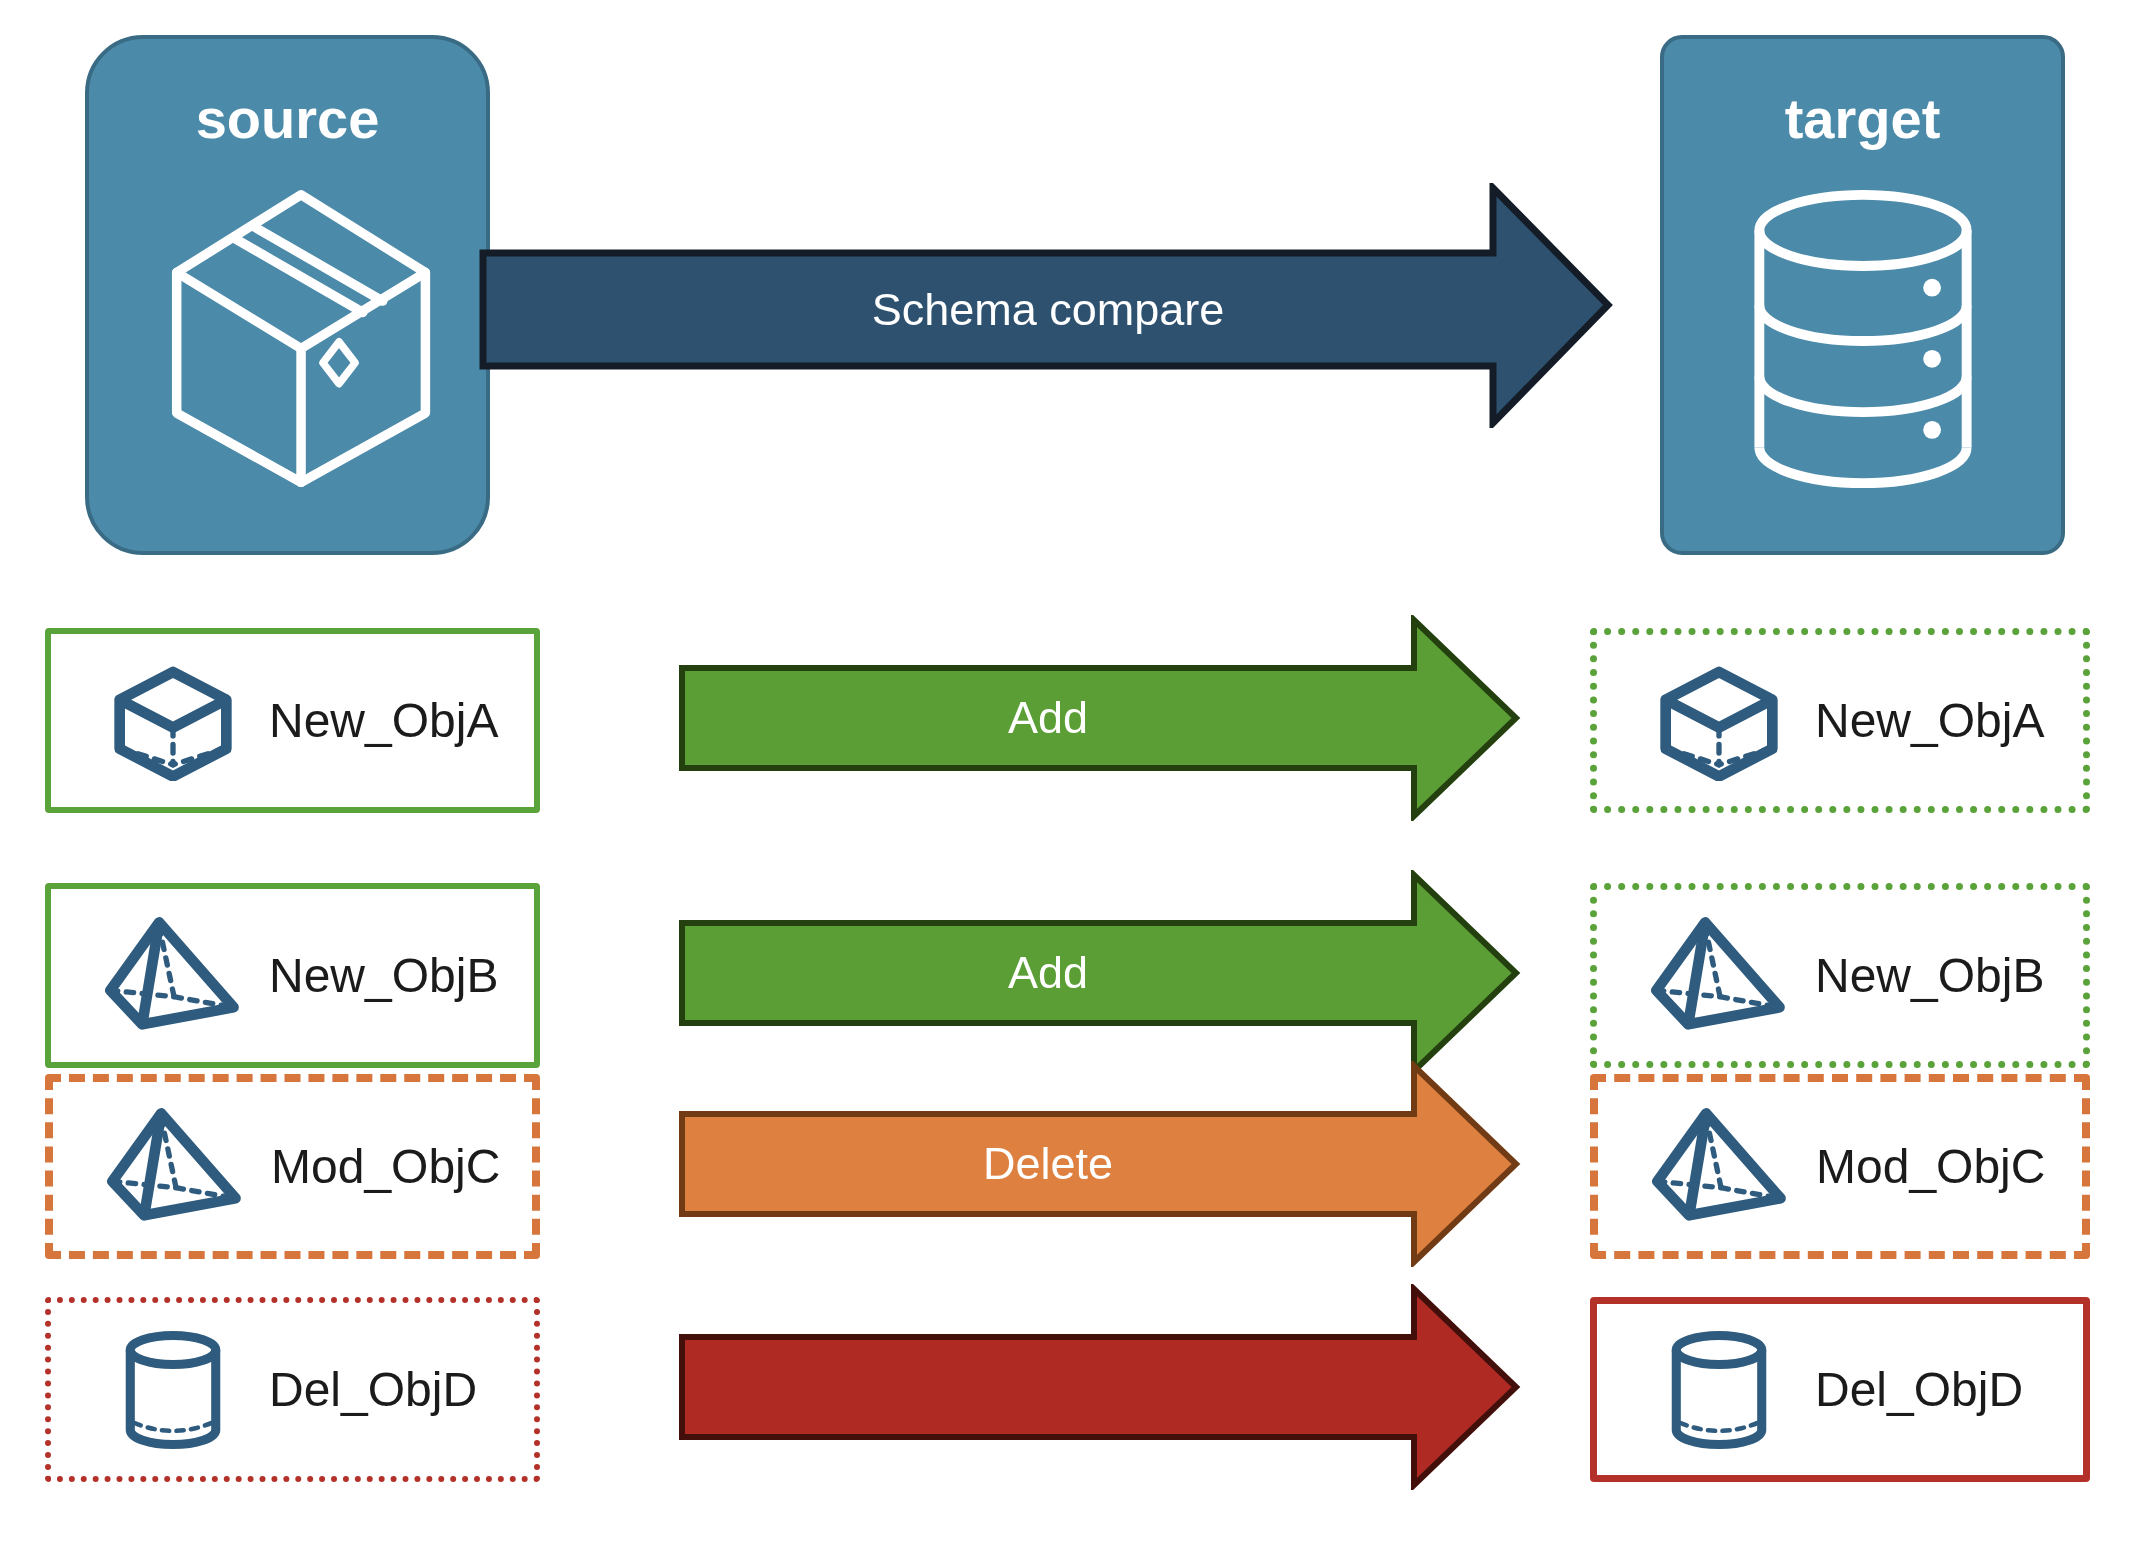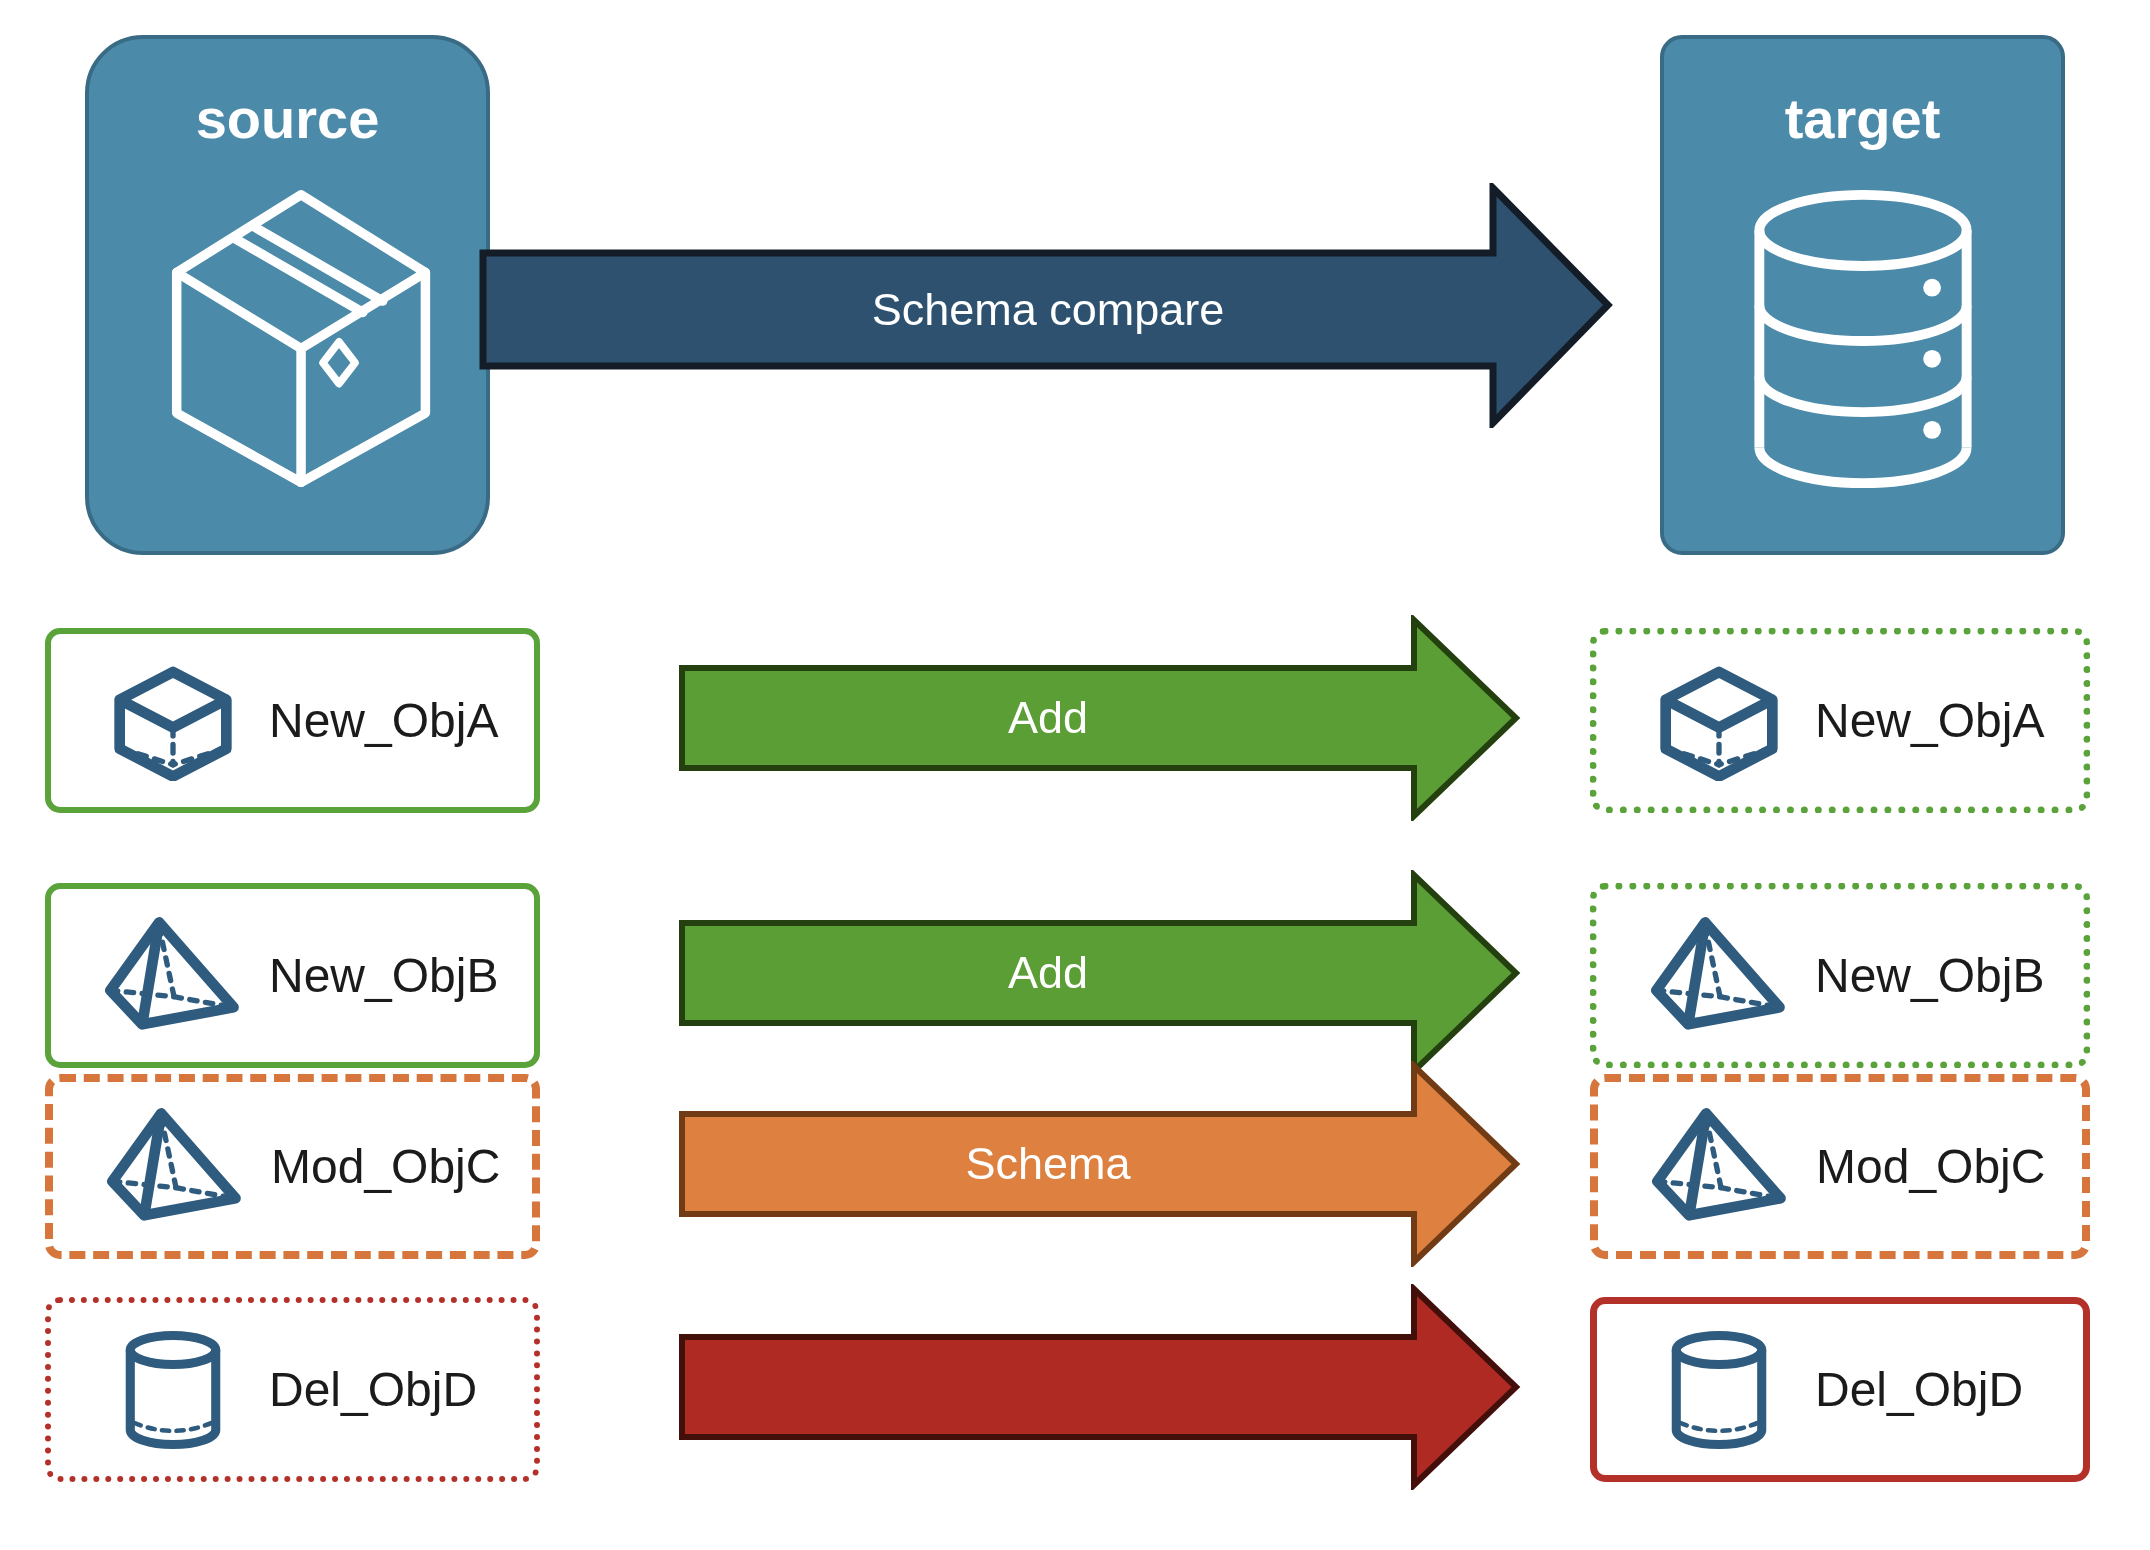--- a/index.html
+++ b/index.html
@@ -26,21 +26,21 @@
   #compare-label{
     position:absolute;left:483px;top:253px;width:1010px;height:113px;
     display:flex;align-items:center;justify-content:center;padding-left:120px;box-sizing:border-box;
     font-size:45px;color:var(--arrow-text);
   }
   
   .row{position:absolute;left:0;width:2150px;height:206px;}
   #row-0{top:615px;} #row-1{top:870px;} #row-2{top:1061px;padding-left:47px;} #row-3{top:1284px;}
   .obj-box{
     position:absolute;top:13px;height:185px;box-sizing:border-box;background:#ffffff;
-    border-radius:15px;display:flex;align-items:center;padding-left:52px;
+    border-radius:4px;display:flex;align-items:center;padding-left:52px;
   }
   .obj-box.src{left:45px;width:495px;}
   .obj-box.tgt{left:1590px;width:500px;}
   .icon-slot{width:140px;display:flex;justify-content:center;align-items:center;flex:0 0 auto;}
   .obj-label{margin-left:26px;font-size:48px;color:var(--label-text);white-space:nowrap;}
   .obj-icon{color:var(--icon-blue);}
   .icon-cube{width:128px;height:120px;}
   .icon-pyramid{width:138px;height:119px;}
   .icon-cylinder{width:100px;height:126px;}
   
@@ -193,21 +193,21 @@
       <span class="icon-slot">
         <svg class="obj-icon icon-pyramid">
             <use href="#sym-pyramid"></use>
           </svg>
       </span>
       <span class="obj-label">Mod_ObjC</span>
     </div>
     <svg class="action-arrow" viewBox="0 0 845 206">
       <polygon points="5,53 737,53 737,5 839,103 737,201 737,153 5,153" style="stroke-width: 6; stroke-linejoin: miter; fill: var(--orange-fill); stroke: var(--orange-stroke);"></polygon>
     </svg>
-    <div class="action-label">Schema</div>
+    <div class="action-label">Delete</div>
     <div class="obj-box tgt b-orange-dashed">
       <span class="icon-slot">
         <svg class="obj-icon icon-pyramid">
             <use href="#sym-pyramid"></use>
           </svg>
       </span>
       <span class="obj-label">Mod_ObjC</span>
     </div>
   </div>
 

